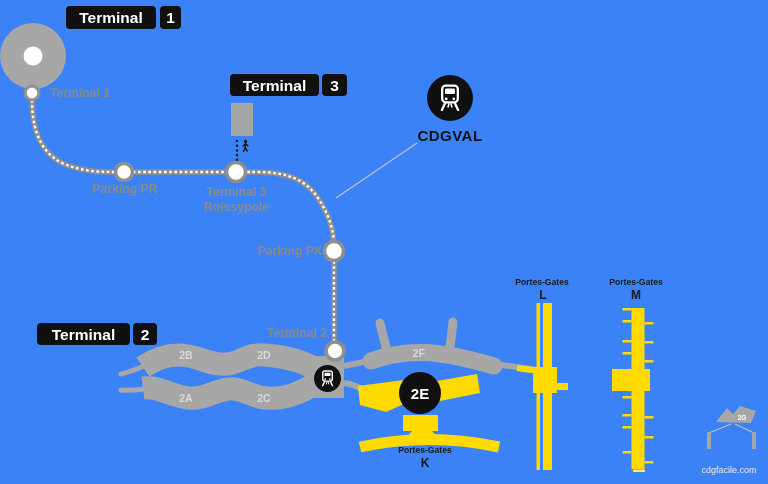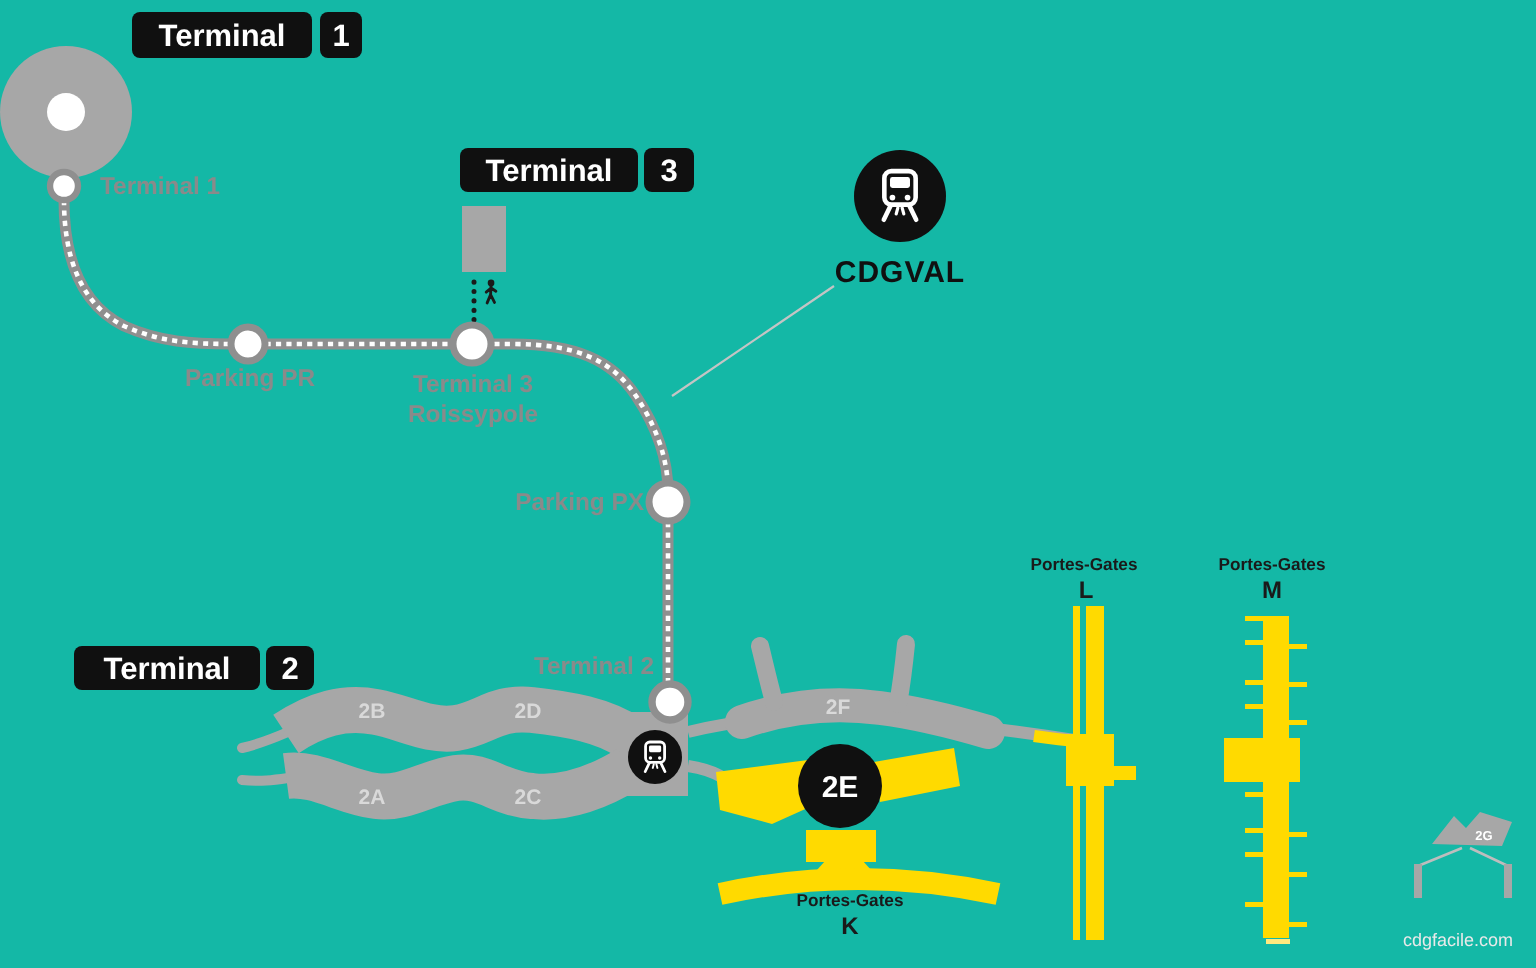--- a/index.html
+++ b/index.html
@@ -1,16 +1,16 @@
 <!DOCTYPE html>
 <html><head>
 <meta charset="utf-8">
 <style>
   html,body{margin:0;padding:0;background:#fff;}
-  #stage{position:relative;width:768px;height:484px;background:#14b8a6;overflow:hidden;
+  #stage{position:relative;width:768px;height:484px;background:#3b82f6;overflow:hidden;
          font-family:"Liberation Sans",sans-serif;}
   svg{display:block;}
   text{font-family:"Liberation Sans",sans-serif;}
   .badge-text{font-weight:700;font-size:15.5px;fill:#ffffff;}
   .station-label{font-weight:700;font-size:12.2px;fill:#8A8A8A;}
   .building-label{font-weight:700;font-size:10.5px;fill:#D9D9D9;}
   .gate-title{font-weight:700;font-size:8.6px;fill:#1a1a1a;}
   .gate-letter{font-weight:700;font-size:12px;fill:#1a1a1a;}
   .cdgval-label{font-weight:700;font-size:15px;fill:#101010;letter-spacing:.5px;}
   .e-label{font-weight:700;font-size:15px;fill:#ffffff;}

